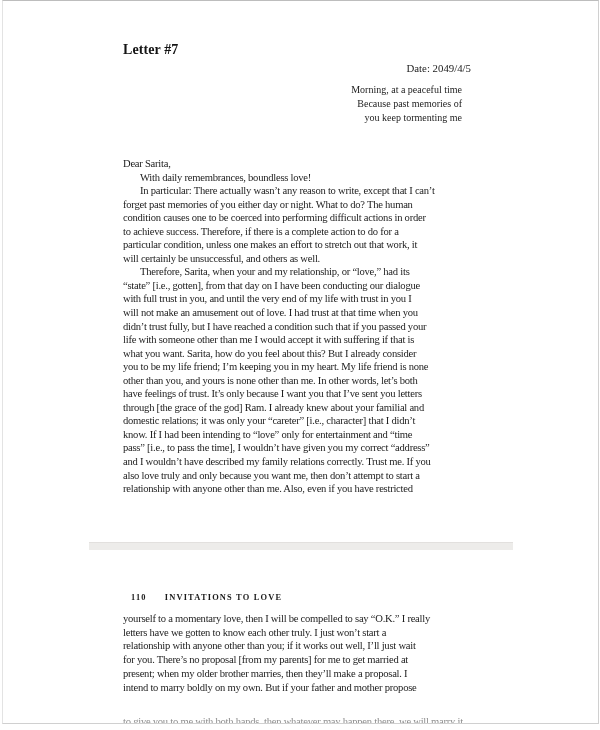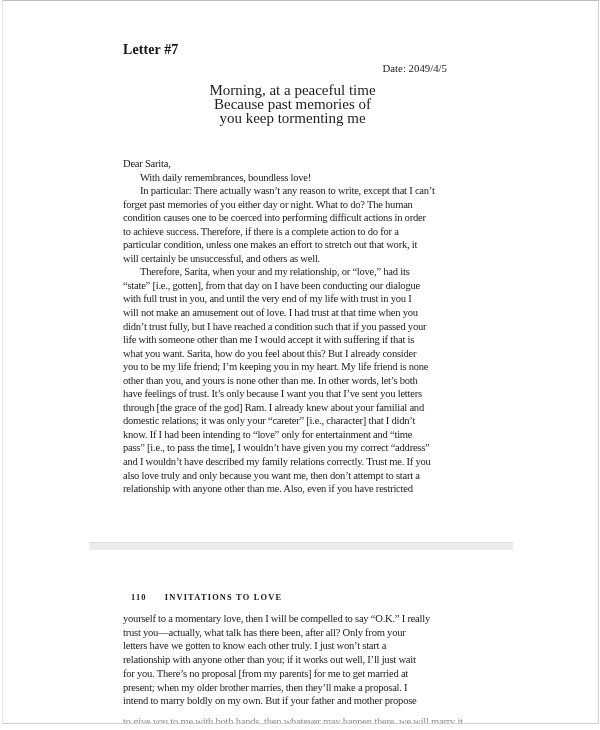--- a/index.html
+++ b/index.html
@@ -26,34 +26,34 @@
     position: absolute;
     left: 120px;
     top: 41px;
     font-size: 14px;
     font-weight: 700;
     color: #141414;
     letter-spacing: 0.1px;
   }
   .p1-date {
     position: absolute;
-    left: 112px;
+    left: 136px;
     top: 61px;
     width: 332px;
     text-align: right;
     font-size: 10.8px;
     color: #1c1c1c;
   }
   .p1-epigraph {
     position: absolute;
     left: 120px;
     top: 82px;
     width: 339px;
-    text-align: center;
-    font-size: 15px;
+    text-align: right;
+    font-size: 10px;
     line-height: 14.2px;
     color: #1c1c1c;
   }
   .body {
     position: absolute;
     left: 120px;
     width: 345px;
     font-size: 10.6px;
     line-height: 13.55px;
     letter-spacing: -0.25px;
@@ -144,21 +144,20 @@
     </div>
 
   <div class="page-gap"></div>
 
   <div class="running-head">
     <span class="rh-num">110</span><span>INVITATIONS TO LOVE</span>
   </div>
 
   <div class="body p2-body">
       <div class="line">yourself to a momentary love, then I will be compelled to say “O.K.” I really</div>
-      <div class="line">trust you—actually, what talk has there been, after all? Only from your</div>
       <div class="line">letters have we gotten to know each other truly. I just won’t start a</div>
       <div class="line">relationship with anyone other than you; if it works out well, I’ll just wait</div>
       <div class="line">for you. There’s no proposal [from my parents] for me to get married at</div>
       <div class="line">present; when my older brother marries, then they’ll make a proposal. I</div>
       <div class="line">intend to marry boldly on my own. But if your father and mother propose</div>
     </div>
 
   <div class="clip">
     <div class="line">to give you to me with both hands, then whatever may happen there, we will marry it</div>
   </div>

